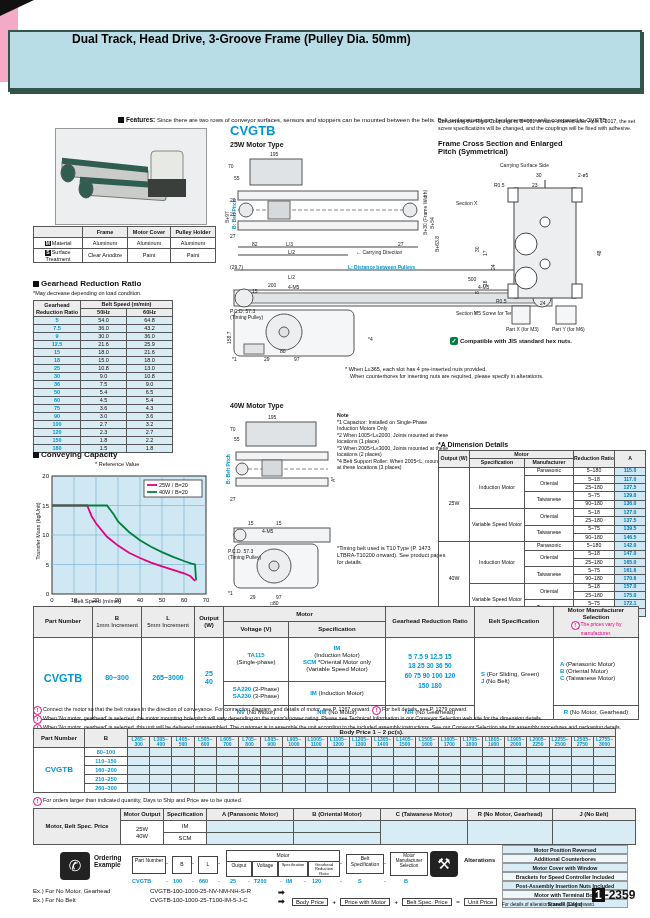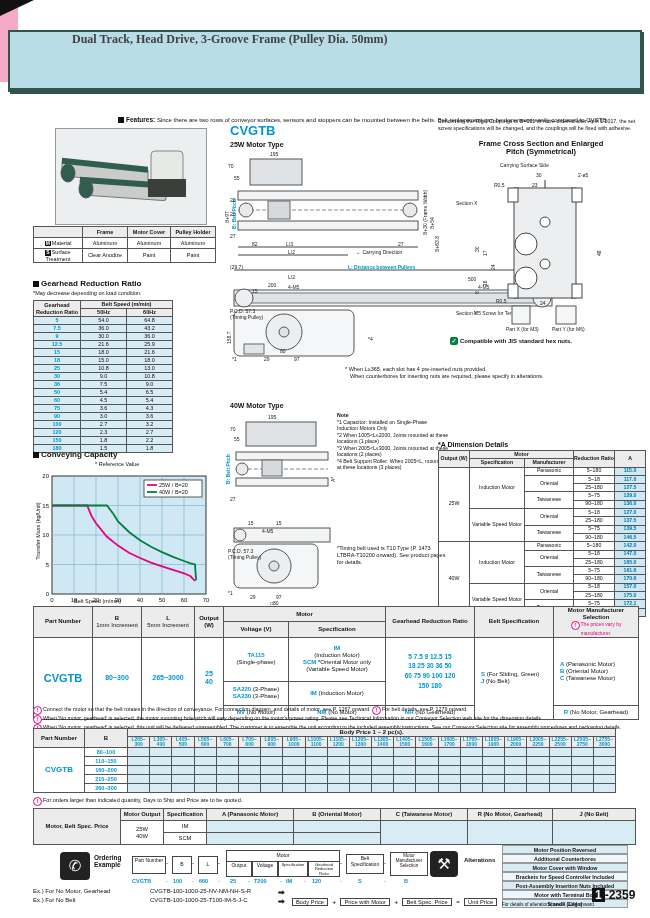--- a/index.html
+++ b/index.html
@@ -2,21 +2,21 @@
 <html><head>
 <meta charset="utf-8">
 <style>
   html,body{margin:0;padding:0;background:#fff;}
   #page{position:relative;width:650px;height:918px;background:#fff;font-family:"Liberation Sans",sans-serif;color:#111;overflow:hidden;}
   .abs{position:absolute;}
   
   #corner{position:absolute;left:0;top:0;width:0;height:0;border-top:16px solid #111;border-right:34px solid transparent;}
   #hdr{position:absolute;left:8px;top:30px;width:630px;height:56px;background:#b9dde6;border:2px solid #33544b;border-bottom-width:4px;box-shadow:2px 2px 0 #33544b;}
   #hdr h1{margin:4px 0 0 60px;font-size:21px;font-weight:bold;color:#000;}
-  #hdr h2{margin:0 0 8px 62px;font-size:12px;font-weight:bold;color:#404040;font-family:Liberation Serif, serif;}
+  #hdr h2{margin:0 0 8px 62px;font-size:12px;font-weight:bold;color:#000000;}
   #features{position:absolute;left:118px;top:116px;width:500px;font-size:6px;color:#111;}
   #features b{font-size:6.5px;}
   .sqr{display:inline-block;width:6px;height:6px;background:#111;margin-right:2px;vertical-align:-1px;} .t6{font-size:6px;}
   .bold{font-weight:bold;} .mag{color:#e5007e;}
   
   table{border-collapse:collapse;}
   td,th{border:1px solid #555;padding:0 1px;line-height:1.15;}
   .hd{background:#ececec;font-weight:bold;text-align:center;}
   .lb{background:#d8ecf5;}
   
@@ -35,21 +35,21 @@
   #cap-xlab{position:absolute;left:40px;top:128px;font-size:5.5px;}
   
   .draw{position:absolute;}
   .draw svg{position:absolute;left:0;top:0;}
   .dl{position:absolute;font-size:5px;color:#222;white-space:nowrap;}
   .dl.v{transform:rotate(-90deg);transform-origin:left top;}
   .dl.b{color:#0096d2;font-weight:bold;}
   #cvgtb-title{left:230px;top:123px;font-size:13px;font-weight:bold;color:#0096d2;}
   .mt-title{font-size:7px;font-weight:bold;}
   #coupling-note{left:438px;top:118px;width:206px;font-size:5.3px;line-height:1.25;}
-  #frame-title{left:438px;top:140px;width:206px;text-align:center;font-size:7.5px;font-weight:bold;line-height:1.1;}
+  #frame-title{left:438px;top:140px;width:206px;font-size:7.5px;font-weight:bold;line-height:1.1;}
   #compat{left:450px;top:337px;font-size:6px;font-weight:bold;}
   .chk{display:inline-block;background:#00803c;color:#fff;font-size:6px;width:8px;height:8px;line-height:8px;text-align:center;border-radius:2px;margin-right:2px;}
   #slot-note{left:345px;top:366px;width:290px;font-size:5.5px;line-height:1.3;}
   #notes40{left:337px;top:412px;width:112px;font-size:5.2px;line-height:1.25;}
   #timing-note{left:337px;top:545px;width:112px;font-size:5.5px;line-height:1.25;}
   
   #adim-title{left:438px;top:441px;font-size:7px;font-weight:bold;}
   #adim{left:438px;top:450px;} #adim td,#adim th{font-size:5.2px;text-align:center;height:7.3px;padding:0;}
   #adim .aval{background:#cfe8f3;color:#0077b0;font-weight:bold;}
   

